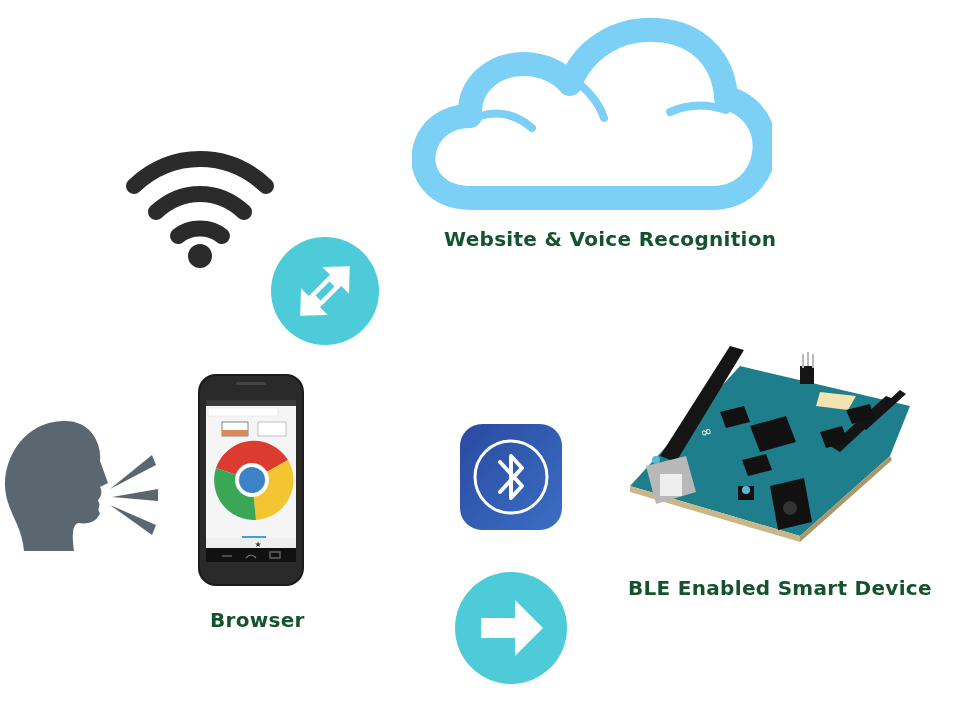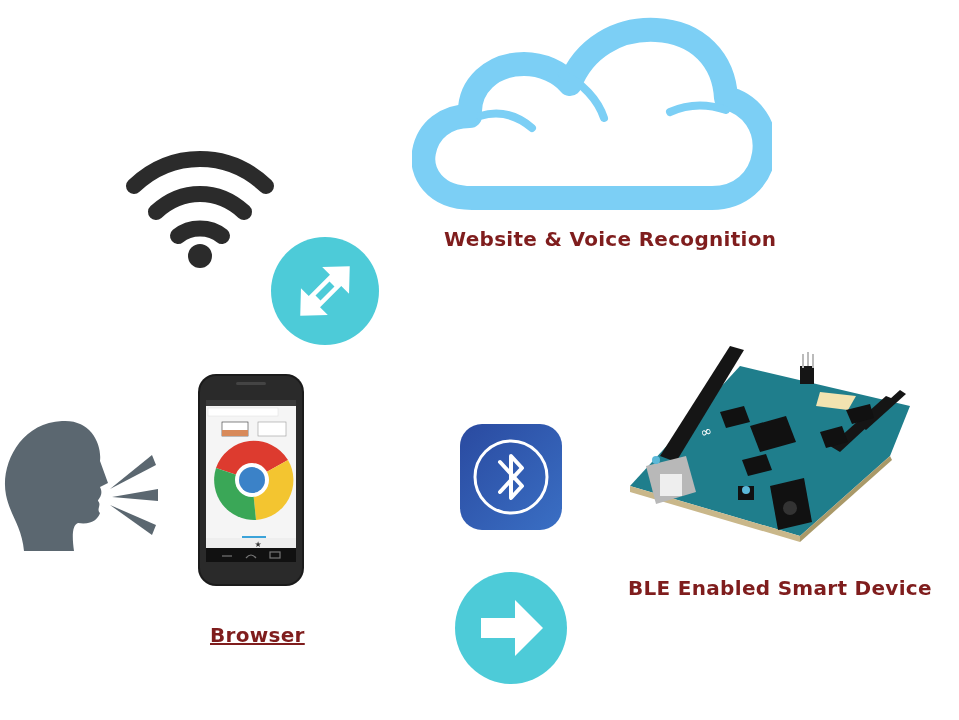--- a/index.html
+++ b/index.html
@@ -1,18 +1,18 @@
 <!DOCTYPE html>
 <html><head>
 <meta charset="utf-8">
 <style>
   html, body { margin: 0; padding: 0; background: #ffffff; }
   body { width: 959px; height: 720px; position: relative; overflow: hidden; font-family: "DejaVu Sans", sans-serif; }
   .abs { position: absolute; }
-  .label { position: absolute; font-family: "DejaVu Sans", sans-serif; font-weight: bold; color: #7f1d1d; font-size: 20px; white-space: nowrap; letter-spacing: 0.3px; }
+  .label { position: absolute; font-family: "DejaVu Sans", sans-serif; font-weight: bold; color: #14532d; font-size: 20px; white-space: nowrap; letter-spacing: 0.3px; }
   svg { display: block; }
 </style>
 </head>
 <body>
 
 <div class="abs" style="left:412px;top:12px;">
   <svg width="360" height="200" viewBox="0 0 360 200">
     <path d="M60 186 C22 186 8 160 12 140 C16 118 34 104 58 104 C56 74 80 52 112 52 C130 52 148 60 158 72 C172 36 206 16 244 18 C286 20 312 48 314 86 C340 92 356 116 352 142 C348 168 328 186 300 186 Z" fill="#ffffff" stroke="#7ccff5" stroke-width="24" stroke-linejoin="round"></path>
     <path d="M68 104 C88 98 106 104 120 116" fill="none" stroke="#7ccff5" stroke-width="8" stroke-linecap="round"></path>
     <path d="M150 62 C170 70 186 88 192 106" fill="none" stroke="#7ccff5" stroke-width="8" stroke-linecap="round"></path>
@@ -69,21 +69,21 @@
     </g>
     <rect x="10" y="166" width="90" height="10" fill="#eeeeee"></rect>
     <rect x="46" y="164" width="24" height="2" fill="#3ba3d9"></rect>
     <text x="62" y="175" font-size="8" fill="#333" text-anchor="middle" font-family="DejaVu Sans, sans-serif">★</text>
     <rect x="10" y="176" width="90" height="14" fill="#111"></rect>
     <path d="M26 184 h10" stroke="#777" stroke-width="1.2"></path>
     <path d="M50 186 q5 -6 10 0" stroke="#777" stroke-width="1.2" fill="none"></path>
     <rect x="74" y="180" width="10" height="6" stroke="#777" stroke-width="1.2" fill="none"></rect>
   </svg>
 </div>
-<div class="label" style="left:210px;top:623px;text-decoration:underline;">Browser</div>
+<div class="label" style="left:210px;top:608px;">Browser</div>
 
 <div class="abs" style="left:460px;top:424px;">
   <svg width="102" height="106" viewBox="0 0 102 106">
     <defs>
       <linearGradient id="btg" x1="0" y1="0" x2="1" y2="1">
         <stop offset="0" stop-color="#2a4aa0"></stop>
         <stop offset="1" stop-color="#3a6fc4"></stop>
       </linearGradient>
     </defs>
     <rect x="0" y="0" width="102" height="106" rx="22" fill="url(#btg)"></rect>

